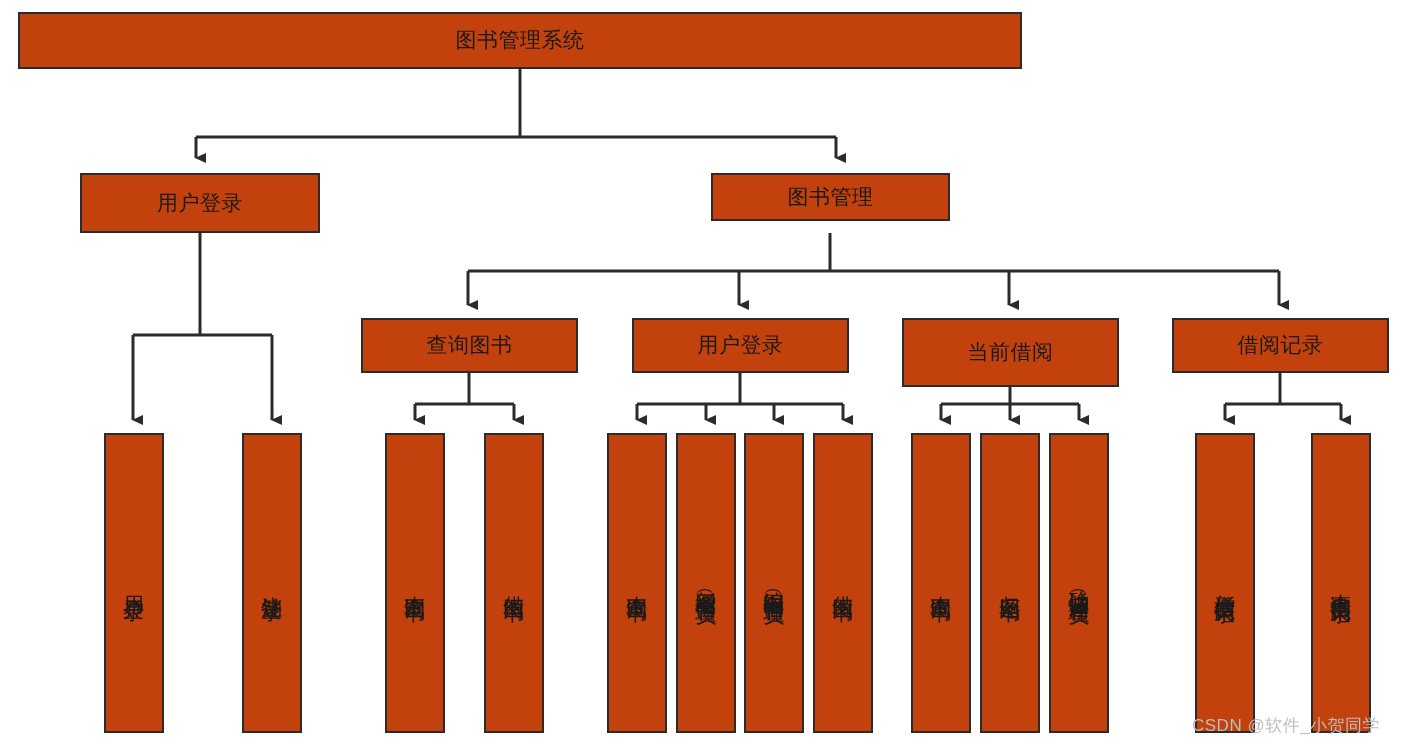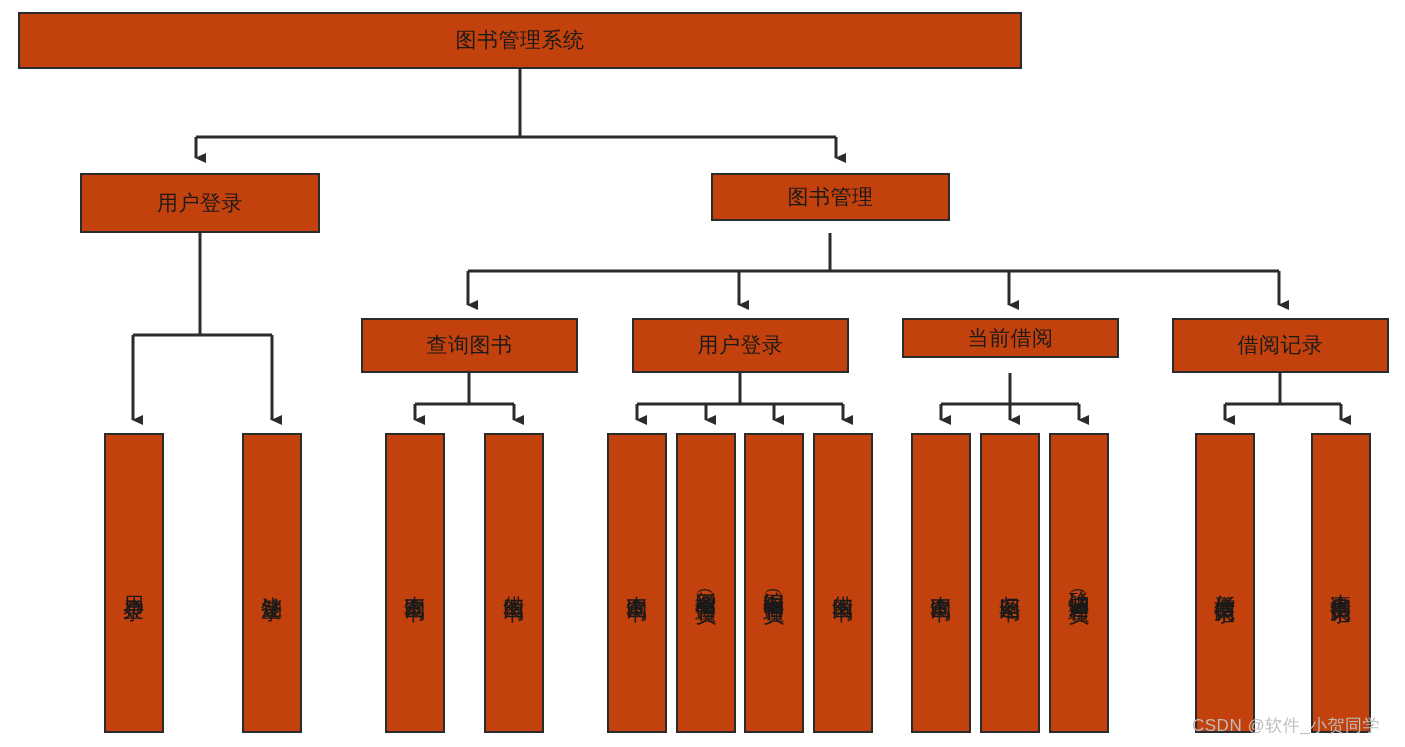--- a/index.html
+++ b/index.html
@@ -130,21 +130,21 @@
   <div class="node horiz" style="left:711px; top:173px; width:239px; height:48px;">
     <span class="lbl">图书管理</span>
   </div>
 
   <div class="node horiz" style="left:361px; top:318px; width:217px; height:55px;">
     <span class="lbl">查询图书</span>
   </div>
   <div class="node horiz" style="left:632px; top:318px; width:217px; height:55px;">
     <span class="lbl">用户登录</span>
   </div>
-  <div class="node horiz" style="left:902px; top:318px; width:217px; height:40px;">
+  <div class="node horiz" style="left:902px; top:318px; width:217px; height:69px;">
     <span class="lbl">当前借阅</span>
   </div>
   <div class="node horiz" style="left:1172px; top:318px; width:217px; height:55px;">
     <span class="lbl">借阅记录</span>
   </div>
 
   <div class="node vert" style="left:104px; top:433px; width:60px; height:300px;">
     <span class="lbl">用户登录</span>
   </div>
   <div class="node vert" style="left:242px; top:433px; width:60px; height:300px;">

